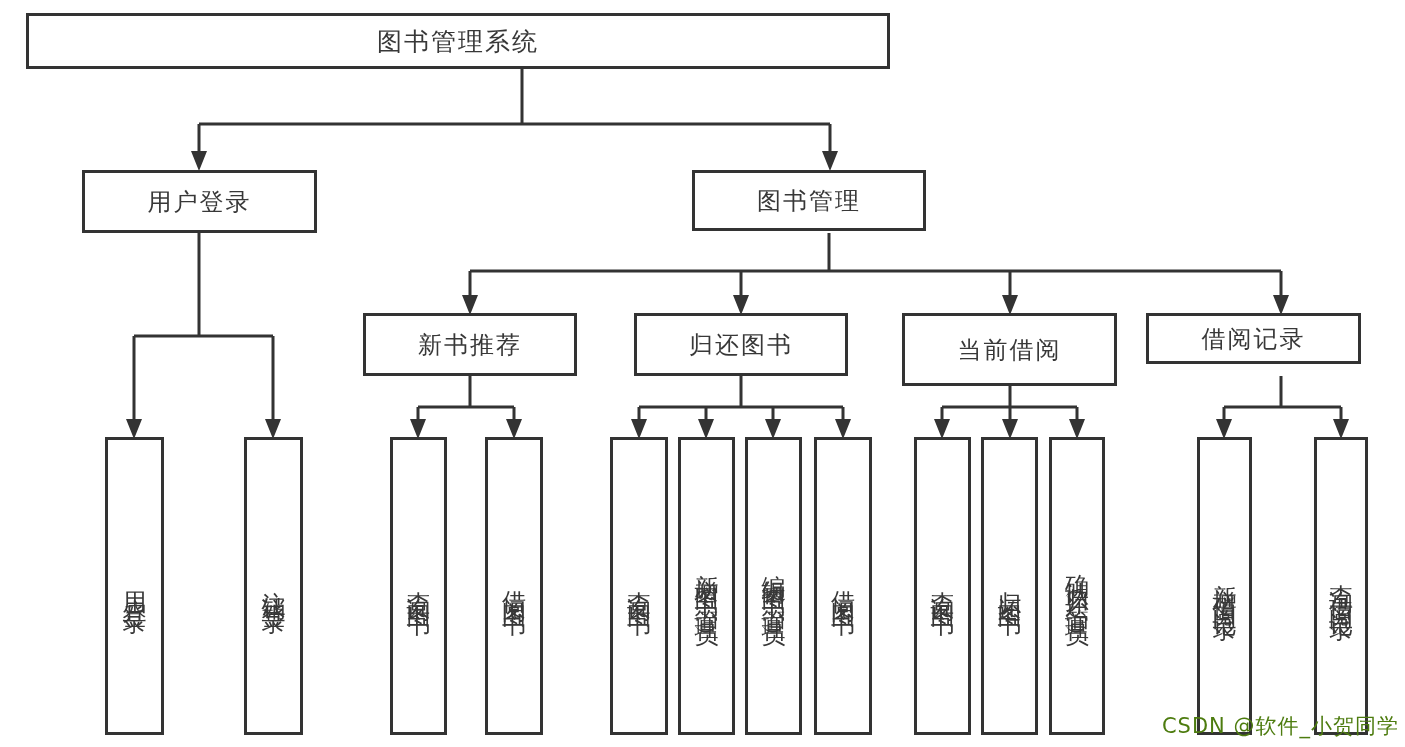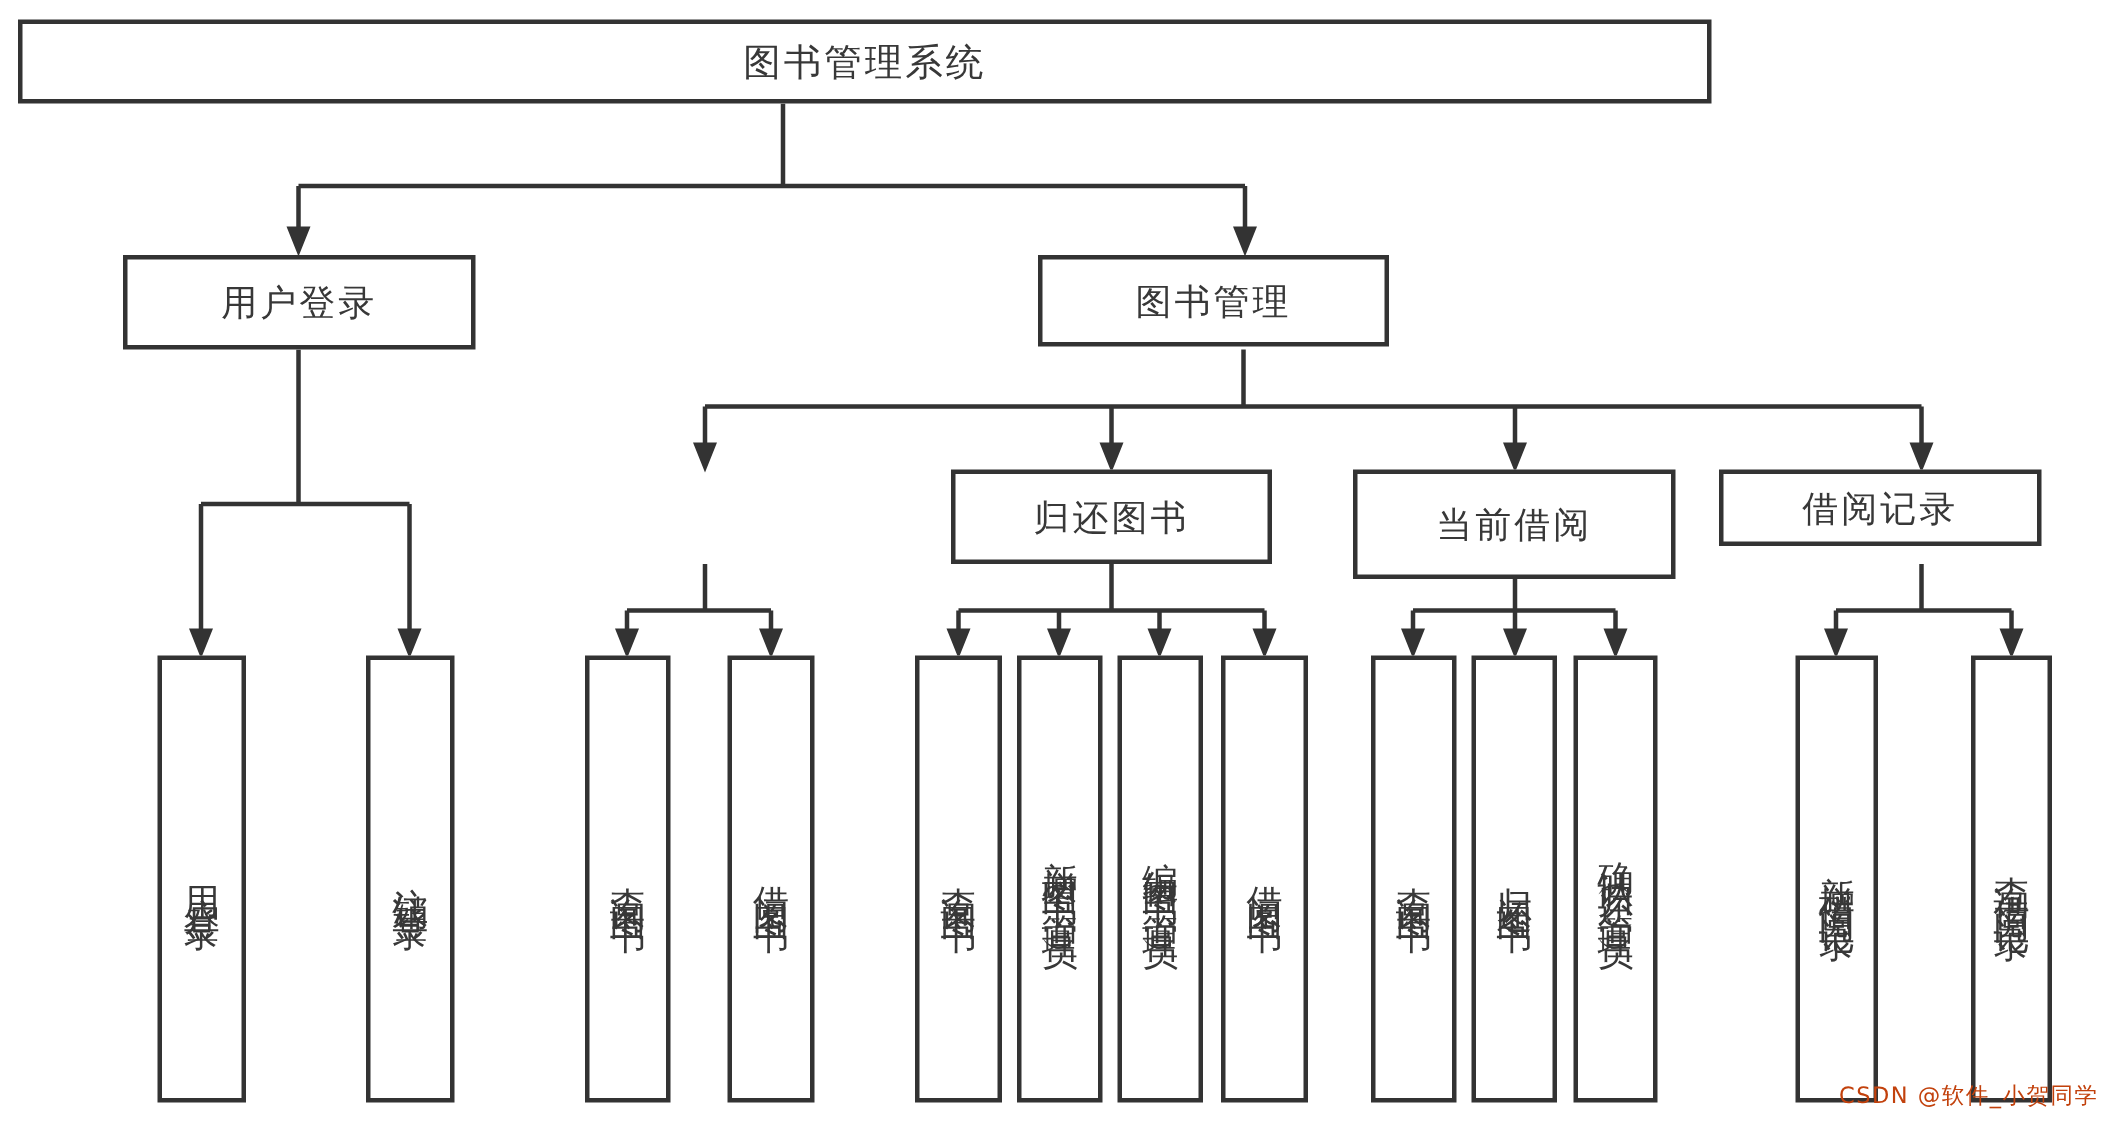--- a/index.html
+++ b/index.html
@@ -28,22 +28,22 @@
     font-size:24px;
     writing-mode:vertical-rl;
     text-orientation:mixed;
     letter-spacing:7px;
     line-height:1;
   }
   .watermark{
     position:absolute;
     right:6px;
     bottom:7px;
-    font-size:15px;
-    color:#c2410c;
+    font-size:21px;
+    color:#4d7c0f;
     letter-spacing:1px;
     z-index:2;
     white-space:nowrap;
   }
 </style>
 </head>
 <body>
 
 <div class="canvas">
 
@@ -60,31 +60,34 @@
          M1010 315 L1002 295 L1018 295 Z M1281 315 L1273 295 L1289 295 Z
          M134 439 L126 419 L142 419 Z M273 439 L265 419 L281 419 Z
          M418 439 L410 419 L426 419 Z M514 439 L506 419 L522 419 Z
          M639 439 L631 419 L647 419 Z M706 439 L698 419 L714 419 Z
          M773 439 L765 419 L781 419 Z M843 439 L835 419 L851 419 Z
          M942 439 L934 419 L950 419 Z M1010 439 L1002 419 L1018 419 Z
          M1077 439 L1069 419 L1085 419 Z M1224 439 L1216 419 L1232 419 Z
          M1341 439 L1333 419 L1349 419 Z" fill="#333333" stroke="none"></path>
   </svg>
 
-  <div class="box hbox root" style="left:12px;top:13px;width:1129px;height:56px">
+  <div class="box hbox root" style="left:26px;top:13px;width:864px;height:56px">
     <span>图书管理系统</span>
   </div>
 
   <div class="box hbox" style="left:82px;top:170px;width:235px;height:63px">
     <span>用户登录</span>
   </div>
   <div class="box hbox" style="left:692px;top:170px;width:234px;height:61px">
     <span>图书管理</span>
   </div>
 
+  <div class="box hbox" style="left:363px;top:313px;width:214px;height:63px">
+    <span>新书推荐</span>
+  </div>
   <div class="box hbox" style="left:634px;top:313px;width:214px;height:63px">
     <span>归还图书</span>
   </div>
   <div class="box hbox" style="left:902px;top:313px;width:215px;height:73px">
     <span>当前借阅</span>
   </div>
   <div class="box hbox" style="left:1146px;top:313px;width:215px;height:51px">
     <span>借阅记录</span>
   </div>
 

